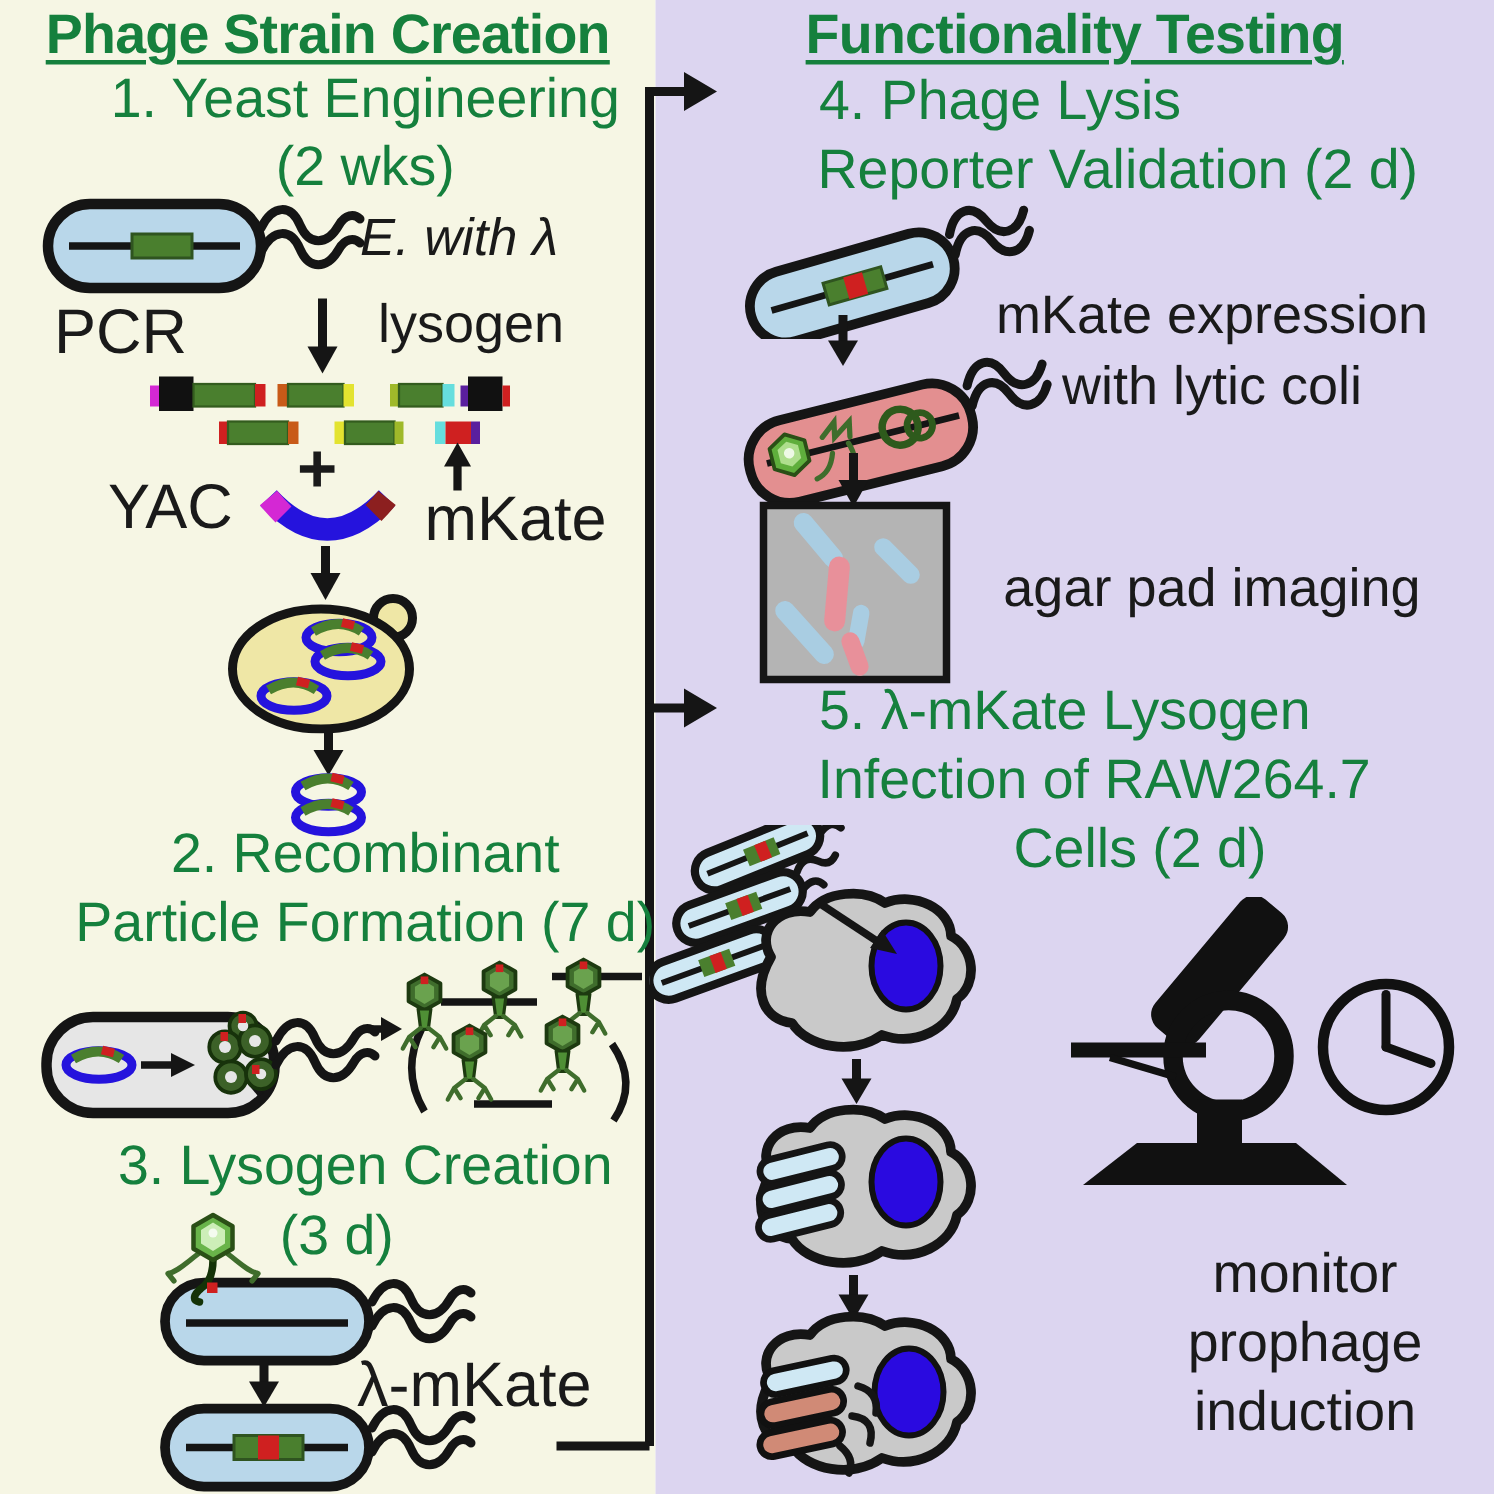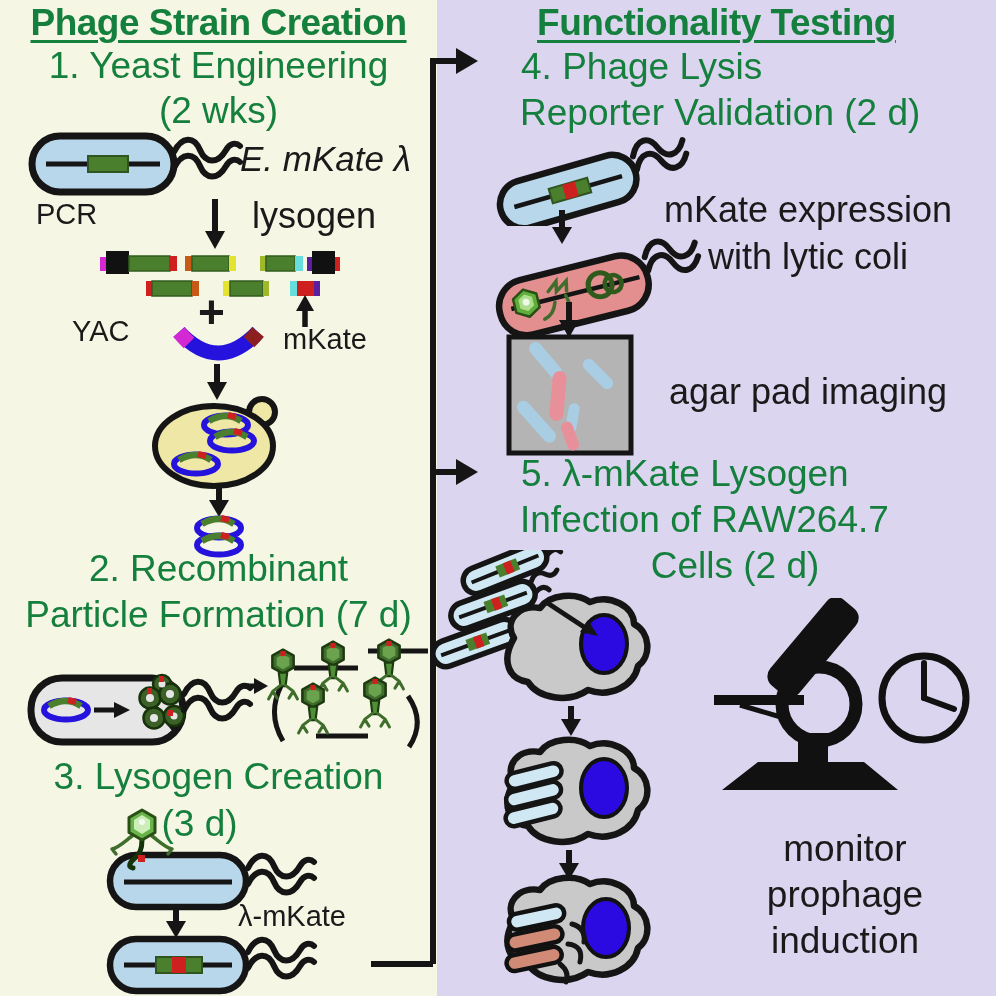--- a/index.html
+++ b/index.html
@@ -6,23 +6,23 @@
   #figure{position:relative;width:996px;height:996px;overflow:hidden;
           font-family:"Liberation Sans",sans-serif;}
   .abs{position:absolute;}
   .panel{position:absolute;top:0;height:996px;}
   .t{position:absolute;line-height:1.05;white-space:nowrap;}
   .ctr{text-align:center;white-space:normal;}
   .navy{color:#15803d;}
   .blk{color:#1a1a1a;}
   .title{font-size:37px;font-weight:bold;letter-spacing:-0.5px;
          text-decoration:underline;text-decoration-thickness:3px;text-underline-offset:5px;}
-  .h{font-size:37px;}
+  .h{font-size:37px;padding-left:25px;}
   .lbl{font-size:36px;}
-  .big{font-size:29px;}
+  .big{font-size:42px;}
   .ital{font-style:italic;}
   .line{position:absolute;background:#151515;}
   .arrhead-right{position:absolute;width:0;height:0;
     border-top:13px solid transparent;border-bottom:13px solid transparent;
     border-left:22px solid #151515;}
 </style>
 </head>
 <body>
 
 <div id="figure">
@@ -51,21 +51,21 @@
   <div class="line" style="left:430px;top:58px;width:6px;height:906px"></div>
   <div class="line" style="left:371px;top:961px;width:62px;height:6px"></div>
   <div class="line" style="left:430px;top:58px;width:28px;height:6px"></div>
   <div class="arrhead-right" style="left:456px;top:48px"></div>
   <div class="line" style="left:430px;top:469px;width:28px;height:6px"></div>
   <div class="arrhead-right" style="left:456px;top:459px"></div>
 
   <div class="t title navy ctr" style="left:0;top:4px;width:437px">Phage Strain Creation</div>
   <div class="t h navy ctr" style="left:0;top:47px;width:437px">1. Yeast Engineering</div>
   <div class="t h navy ctr" style="left:0;top:92px;width:437px">(2 wks)</div>
-  <div class="t lbl blk ital" style="left:240px;top:141px;font-size:35px">E. mKate λ</div>
+  <div class="t lbl blk ital" style="left:240px;top:141px;font-size:35px">E. with λ</div>
   <div class="t lbl blk" style="left:252px;top:197px">lysogen</div>
   <div class="t big blk" style="left:36px;top:199px">PCR</div>
   <div class="t blk" style="left:198px;top:288px;font-size:46px;font-weight:bold">+</div>
   <div class="t big blk" style="left:72px;top:316px">YAC</div>
   <div class="t big blk" style="left:283px;top:324px">mKate</div>
   <div class="t h navy ctr" style="left:0;top:550px;width:437px">2. Recombinant</div>
   <div class="t h navy ctr" style="left:0;top:596px;width:437px">Particle Formation (7 d)</div>
   <div class="t h navy ctr" style="left:0;top:758px;width:437px">3. Lysogen Creation</div>
   <div class="t h navy ctr" style="left:0;top:805px;width:399px">(3 d)</div>
   <div class="t big blk" style="left:238px;top:901px">λ-mKate</div>

